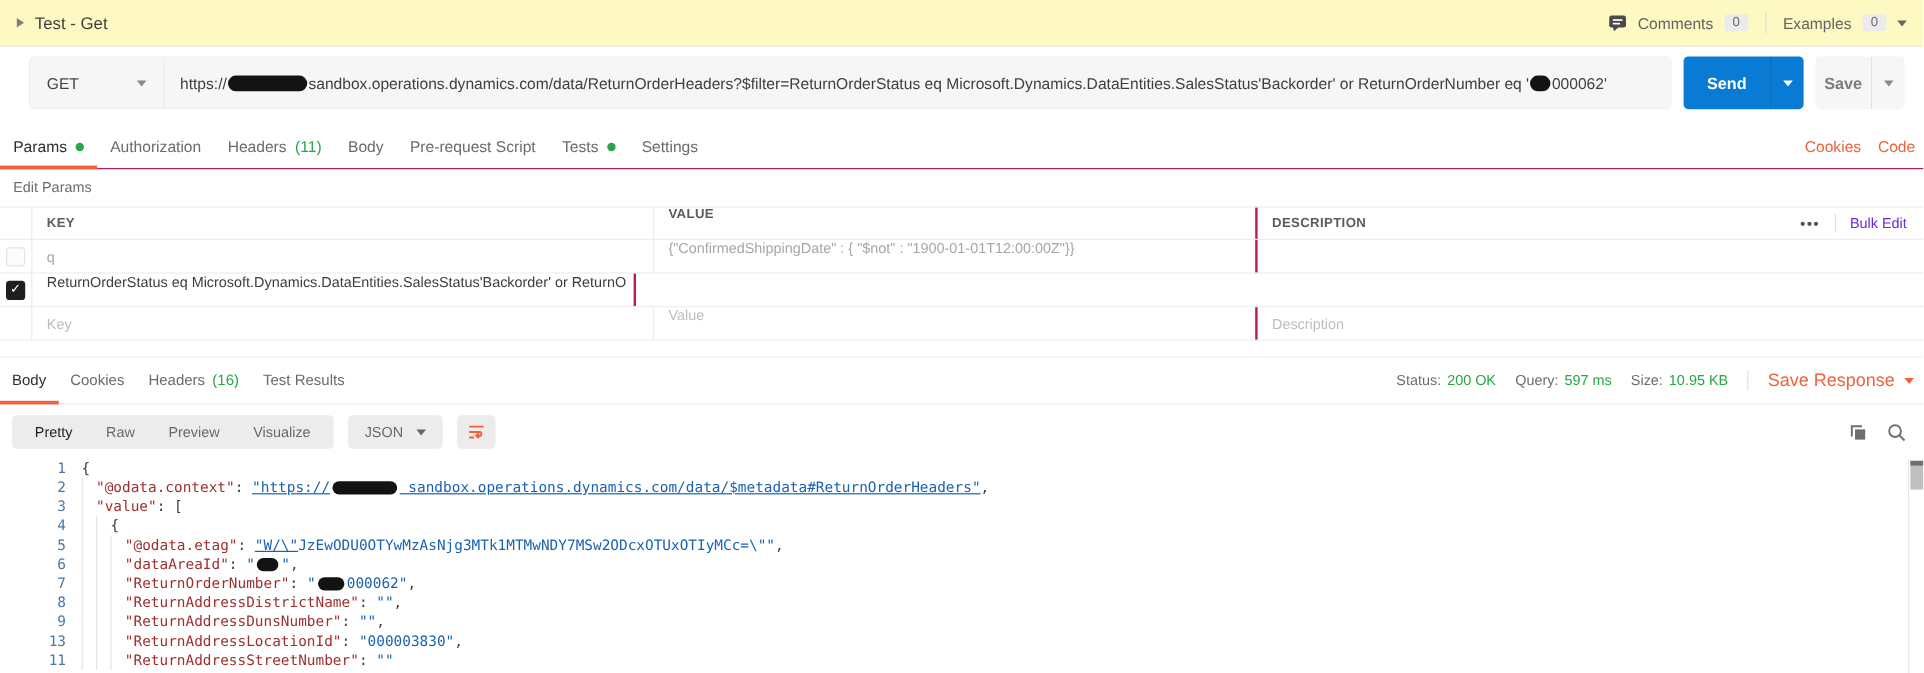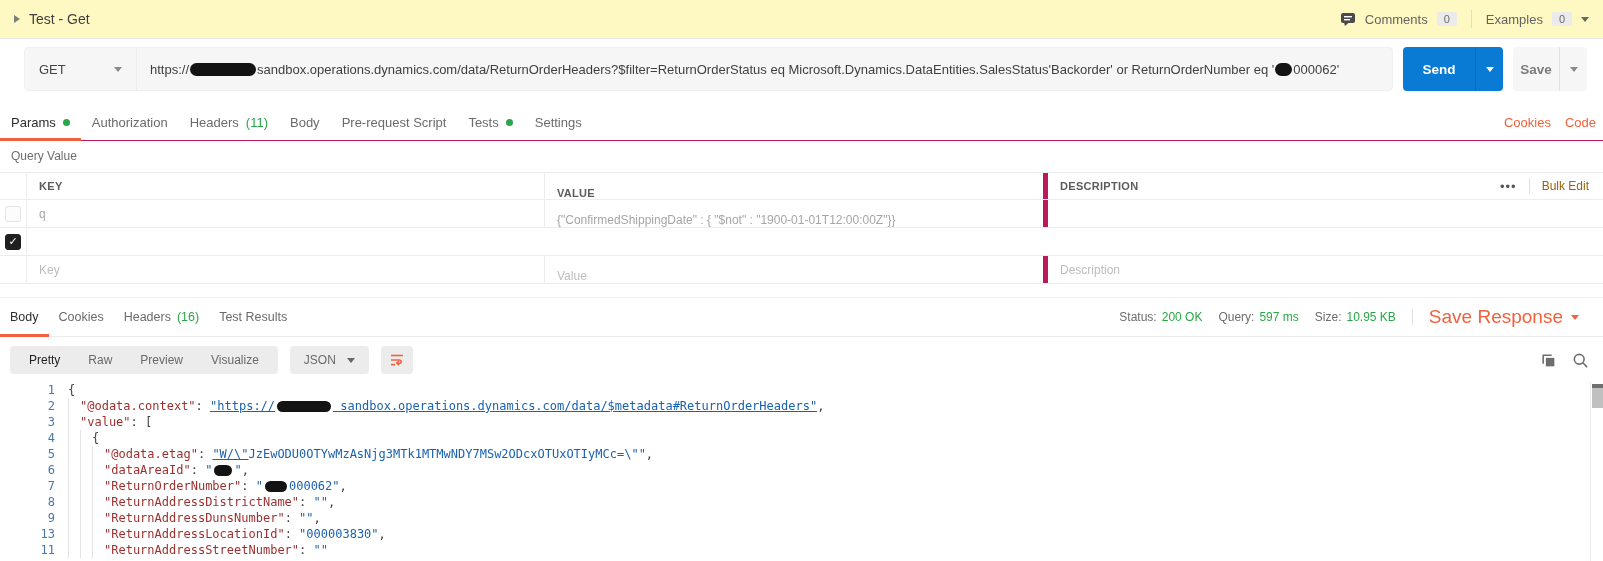--- a/index.html
+++ b/index.html
@@ -52,42 +52,42 @@
   .req-tab-links { margin-left:auto; display:flex; gap:14px; padding-right:7px; }
   .olink { color:#f0613c; font-size:13px; }
 
   
   .qp-title { position:absolute; top:149px; left:11px; font-size:12px; color:#6d6d6d; }
   .qp-table { position:absolute; top:172px; left:0; right:0; }
   .qp-row { display:flex; height:28px; border-bottom:1px solid #ededed; align-items:stretch; font-size:12px; }
   .qp-row.header { border-top:1px solid #ededed; }
   .cb-cell { width:27px; border-right:1px solid #ededed; display:flex; align-items:center; justify-content:center; flex:none; }
   .key-cell { width:518px; border-right:1px solid #ededed; display:flex; align-items:center; padding:0 12px; flex:none; overflow:hidden; white-space:nowrap; }
-  .val-cell { width:503px; border-right:5px solid #be185d; display:flex; align-items:flex-end; padding:0 12px; flex:none; overflow:hidden; white-space:nowrap; }
+  .val-cell { width:503px; border-right:2px solid #be185d; display:flex; align-items:flex-start; padding:0 12px; flex:none; overflow:hidden; white-space:nowrap; }
   .desc-cell { flex:1; display:flex; align-items:center; padding:0 12px; overflow:hidden; }
   .col-h { font-size:11px; font-weight:bold; color:#5c5c5c; letter-spacing:0.3px; }
   .qp-actions { margin-left:auto; display:flex; align-items:center; gap:12px; padding-right:2px; }
   .more-dots { color:#555; font-size:13px; letter-spacing:1px; }
   .h-div { width:1px; height:16px; background:#e0e0e0; }
-  .bulk-edit { color:#a16207; font-size:12px; }
+  .bulk-edit { color:#6d28d9; font-size:12px; }
   .cb { width:16px; height:16px; border:1px solid #e5e5e5; border-radius:3px; background:#fcfcfc; }
   .cb.checked { background:#1f1f1f; border-color:#1f1f1f; color:#fff; display:flex; align-items:center; justify-content:center; font-size:11px; line-height:1; }
   .txt-muted { color:#a6a6a6; }
   .txt-placeholder { color:#bdbdbd; }
   .txt-normal { color:#3d3d3d; }
 
   
   .resp-header { position:absolute; top:297px; left:0; right:0; height:40px; border-top:1px solid #f0f0f0; border-bottom:1px solid #ebebeb; display:flex; align-items:stretch; font-size:12.5px; color:#6b6b6b; }
   .resp-tab { padding:0 10px; display:flex; align-items:center; gap:6px; position:relative; color:#6b6b6b; font-size:12.5px; }
   .resp-tab.active { color:#2e2e2e; }
   .resp-tab.active::after { content:""; position:absolute; left:0; right:0; bottom:-1px; height:3px; background:#f0613c; }
-  .resp-meta { margin-left:auto; display:flex; align-items:center; gap:16px; font-size:12px; color:#6d6d6d; padding-right:24px; }
+  .resp-meta { margin-left:auto; display:flex; align-items:center; gap:16px; font-size:12px; color:#6d6d6d; padding-right:8px; }
   .meta-pair { display:flex; gap:5px; align-items:center; }
   .meta-value { color:#28a745; }
-  .save-response { color:#f0613c; font-size:19px; display:flex; gap:8px; align-items:center; }
+  .save-response { color:#f0613c; font-size:15px; display:flex; gap:8px; align-items:center; }
 
   
   .resp-toolbar { position:absolute; top:346px; left:10px; right:10px; height:28px; display:flex; align-items:center; font-size:12px; color:#696969; }
   .view-group { display:flex; background:#ececec; border-radius:4px; height:28px; align-items:center; padding:0 5px; }
   .view-btn { padding:0 14px; color:#696969; font-size:12px; height:100%; }
   .view-btn.active { color:#1f1f1f; }
   .fmt-select { margin-left:12px; background:#ececec; border-radius:4px; height:28px; display:flex; align-items:center; gap:11px; padding:0 14px; color:#696969; font-size:12px; }
   .wrap-btn { margin-left:12px; background:#ececec; border-radius:4px; height:28px; width:32px; display:flex; align-items:center; justify-content:center; }
   .resp-icons { margin-left:auto; display:flex; gap:15px; align-items:center; padding-right:4px; }
 
@@ -190,21 +190,21 @@
     </div>
     <div class="tab">
       <span>Settings</span>
     </div>
     <div class="req-tab-links">
       <button class="olink">Cookies</button>
       <button class="olink">Code</button>
     </div>
   </nav>
 
-  <div class="qp-title">Query Value</div>
+  <div class="qp-title">Edit Params</div>
 
   <div class="qp-table">
     <div class="qp-row header">
       <div class="cb-cell"></div>
       <div class="key-cell">
           <span class="col-h">KEY</span>
         </div>
       <div class="val-cell">
           <span class="col-h">VALUE</span>
         </div>
@@ -224,20 +224,21 @@
         </div>
       <div class="key-cell txt-muted">q</div>
       <div class="val-cell txt-muted">{"ConfirmedShippingDate" : { "$not" : "1900-01-01T12:00:00Z"}}</div>
       <div class="desc-cell"></div>
     </div>
 
     <div class="qp-row">
       <div class="cb-cell">
           <span class="cb checked">✓</span>
         </div>
+      <div class="val-cell txt-normal">ReturnOrderStatus eq Microsoft.Dynamics.DataEntities.SalesStatus'Backorder' or ReturnO</div>
       <div class="desc-cell"></div>
     </div>
 
     <div class="qp-row">
       <div class="cb-cell"></div>
       <div class="key-cell txt-placeholder">Key</div>
       <div class="val-cell txt-placeholder">Value</div>
       <div class="desc-cell txt-placeholder">Description</div>
     </div>
   </div>

